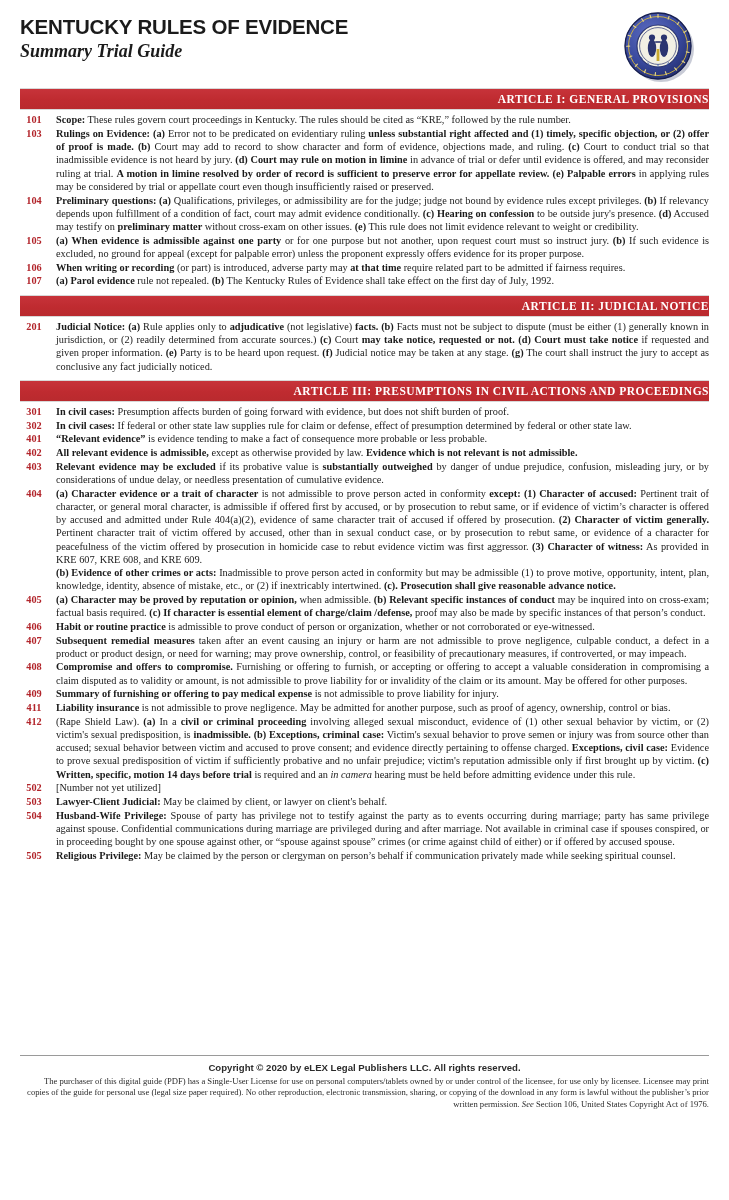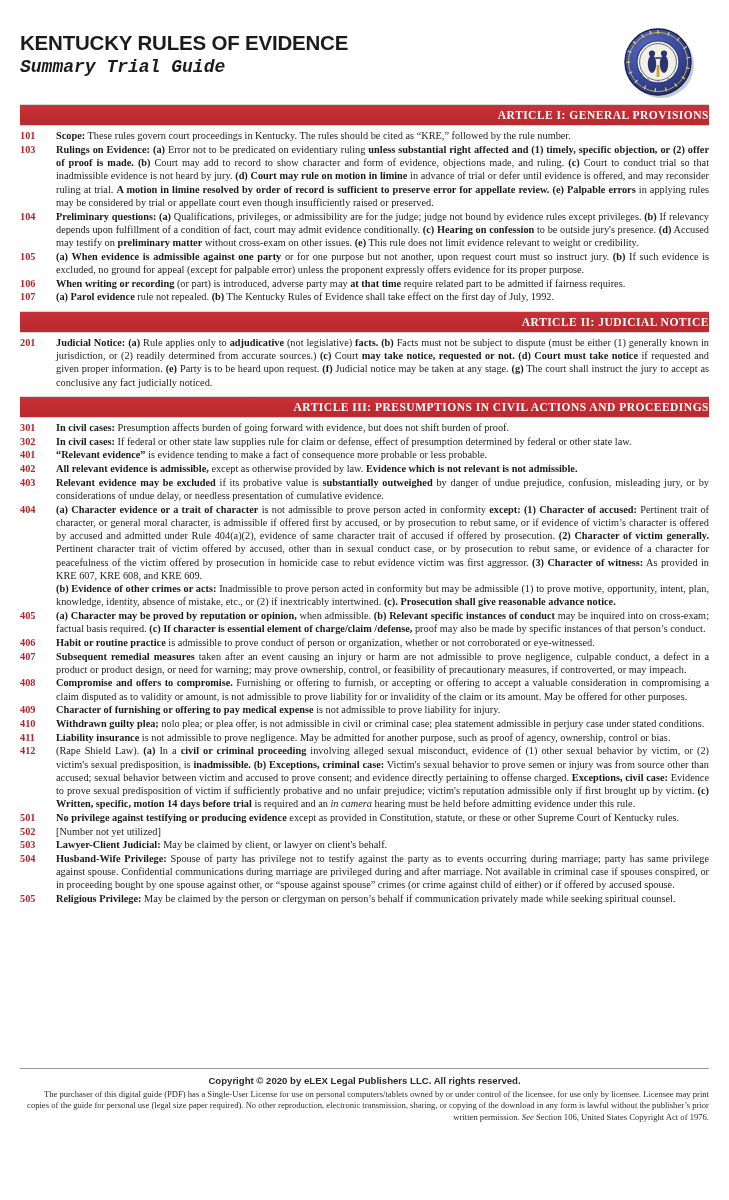--- a/index.html
+++ b/index.html
@@ -12,42 +12,42 @@
     height: 1200px;
     font-family: "Liberation Serif", "DejaVu Serif", serif;
     color: #1a1a1a;
     overflow: hidden;
   }
   .page {
     position: relative;
     width: 729px;
     height: 1131px;
     box-sizing: border-box;
-    padding: 16px 20px;
+    padding: 0 20px;
   }
 
   
   .masthead {
     position: relative;
     height: 88px;
     padding-top: 16px;
     box-sizing: border-box;
   }
   .title-block { display: block; }
   .doc-title {
     font-family: "Liberation Sans", "DejaVu Sans", sans-serif;
     font-weight: bold;
     font-size: 20.5px;
     letter-spacing: -0.2px;
     color: #1b1b1b;
     line-height: 1.12;
     margin: 0;
   }
   .doc-subtitle {
-    font-family: Liberation Mono, monospace;
+    font-family: Liberation Serif, serif;
     font-weight: bold;
     font-style: italic;
     font-size: 18px;
     color: #1b1b1b;
     line-height: 1.2;
     margin: 2px 0 0 0;
   }
 
   
   .seal-wrap {
@@ -80,21 +80,21 @@
   
   .rules { display: block; }
   .rule {
     display: flex;
     align-items: flex-start;
     margin: 0 0 0.5px 0;
   }
   .rule-num {
     flex: 0 0 28px;
     width: 28px;
-    text-align: left;
+    text-align: center;
     font-weight: bold;
     font-size: 10.3px;
     color: #b2252b;
     line-height: 13.2px;
     padding-right: 0;
     user-select: none;
   }
   .rule-text {
     flex: 1 1 auto;
     padding-left: 8px;
@@ -105,21 +105,21 @@
     hyphens: none;
   }
   .rule-text b, .rule-text strong { font-weight: bold; }
   .rule-text i, .rule-text em { }
 
   
   .footer {
     position: absolute;
     left: 20px;
     right: 20px;
-    bottom: 8px;
+    bottom: 21px;
   }
   .footer-rule {
     border: none;
     border-top: 1px solid #9a9a9a;
     margin: 0 0 6px 0;
   }
   .copyright {
     text-align: center;
     font-family: "Liberation Sans", "DejaVu Sans", sans-serif;
     font-weight: bold;
@@ -274,40 +274,32 @@
         <div class="rule">
           <div class="rule-num">407</div>
           <div class="rule-text"><b>Subsequent remedial measures</b> taken after an event causing an injury or harm are not admissible to prove negligence, culpable conduct, a defect in a product or product design, or need for warning; may prove ownership, control, or feasibility of precautionary measures, if controverted, or may impeach.</div>
         </div>
         <div class="rule">
           <div class="rule-num">408</div>
           <div class="rule-text"><b>Compromise and offers to compromise.</b> Furnishing or offering to furnish, or accepting or offering to accept a valuable consideration in compromising a claim disputed as to validity or amount, is not admissible to prove liability for or invalidity of the claim or its amount. May be offered for other purposes.</div>
         </div>
         <div class="rule">
           <div class="rule-num">409</div>
-          <div class="rule-text"><b>Character of furnishing or offering to pay medical expense</b> is not admissible to prove liability for injury.</div>
-        </div>
-        <div class="rule">
-          <div class="rule-num">410</div>
-          <div class="rule-text"><b>Withdrawn guilty plea;</b> nolo plea; or plea offer, is not admissible in civil or criminal case; plea statement admissible in perjury case under stated conditions.</div>
+          <div class="rule-text"><b>Summary of furnishing or offering to pay medical expense</b> is not admissible to prove liability for injury.</div>
         </div>
         <div class="rule">
           <div class="rule-num">411</div>
           <div class="rule-text"><b>Liability insurance</b> is not admissible to prove negligence. May be admitted for another purpose, such as proof of agency, ownership, control or bias.</div>
         </div>
         <div class="rule">
           <div class="rule-num">412</div>
           <div class="rule-text">(Rape Shield Law). <b>(a)</b> In a <b>civil or criminal proceeding</b> involving alleged sexual misconduct, evidence of (1) other sexual behavior by victim, or (2) victim's sexual predisposition, is <b>inadmissible. (b) Exceptions, criminal case:</b> Victim's sexual behavior to prove semen or injury was from source other than accused; sexual behavior between victim and accused to prove consent; and evidence directly pertaining to offense charged. <b>Exceptions, civil case:</b> Evidence to prove sexual predisposition of victim if sufficiently probative and no unfair prejudice; victim's reputation admissible only if first brought up by victim. <b>(c) Written, specific, motion 14 days before trial</b> is required and an <i>in camera</i> hearing must be held before admitting evidence under this rule.</div>
         </div>
       </div>
       <div class="rules">
-        <div class="rule">
-          <div class="rule-num">501</div>
-          <div class="rule-text"><b>No privilege against testifying or producing evidence</b> except as provided in Constitution, statute, or these or other Supreme Court of Kentucky rules.</div>
-        </div>
         <div class="rule">
           <div class="rule-num">502</div>
           <div class="rule-text">[Number not yet utilized]</div>
         </div>
         <div class="rule">
           <div class="rule-num">503</div>
           <div class="rule-text"><b>Lawyer-Client Judicial:</b> May be claimed by client, or lawyer on client's behalf.</div>
         </div>
         <div class="rule">
           <div class="rule-num">504</div>

